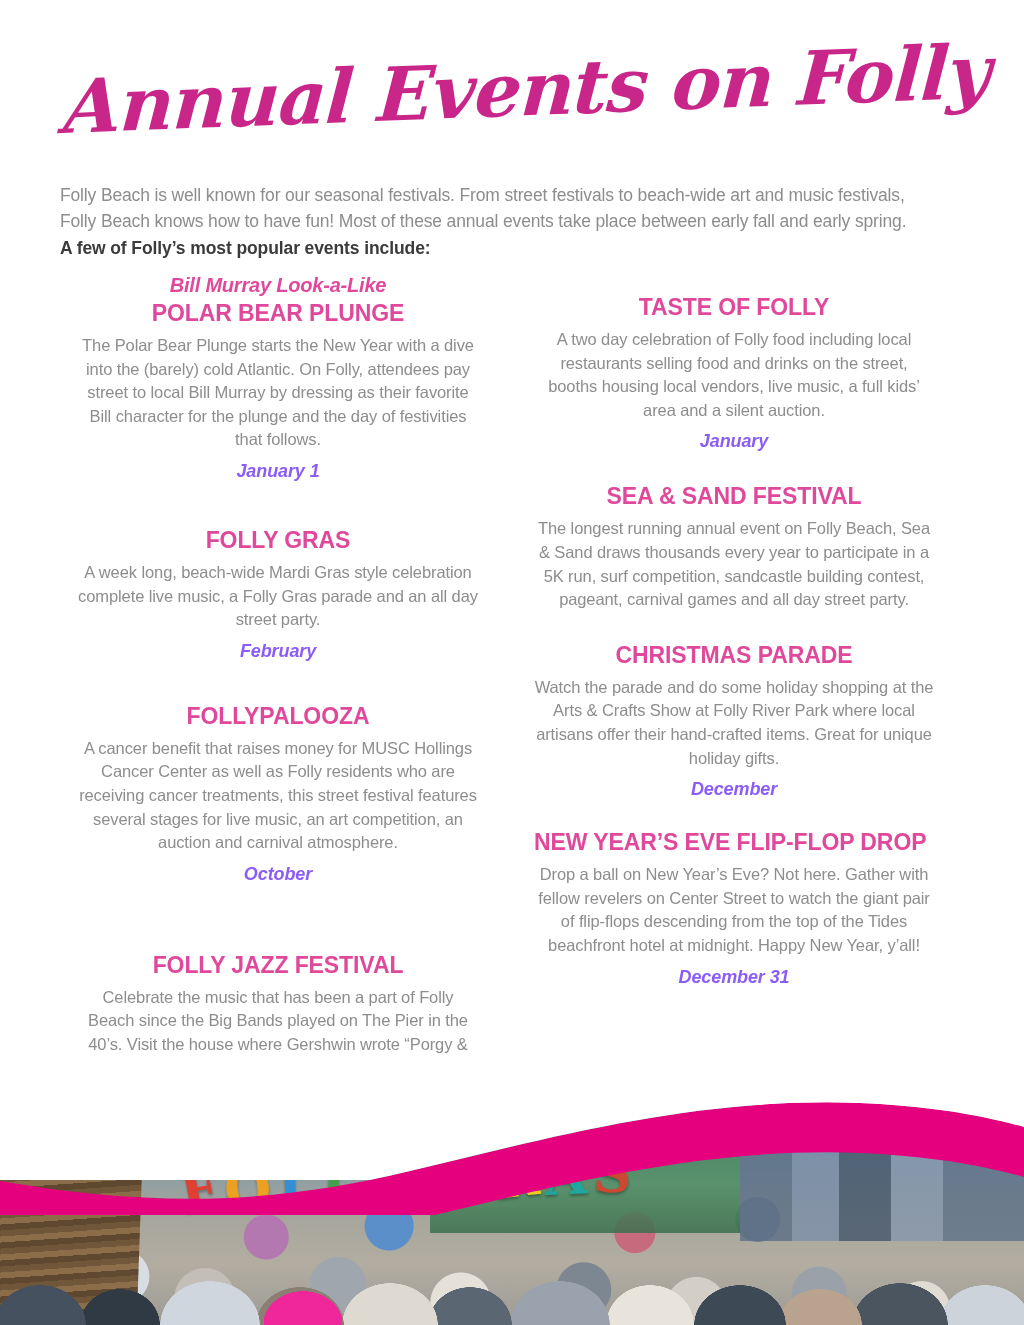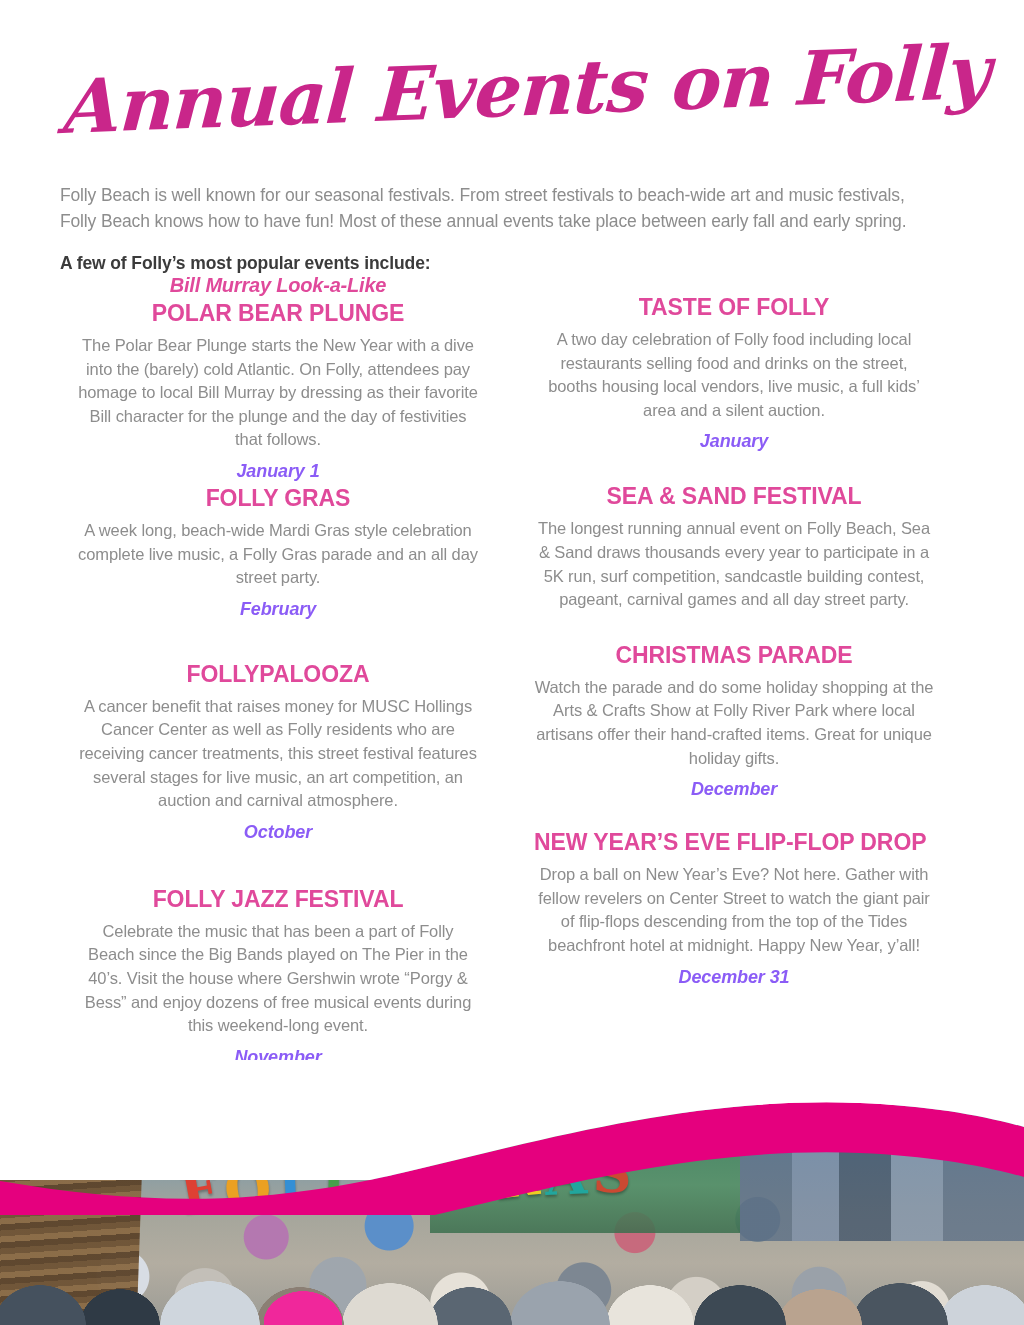--- a/index.html
+++ b/index.html
@@ -60,21 +60,21 @@
     color: #8d8d8d;
     font-family: "Liberation Sans", sans-serif;
     letter-spacing: -0.15px;
   }
   .intro-bold {
     font-size: 17.5px;
     line-height: 26px;
     color: #3b3b3b;
     font-weight: bold;
     letter-spacing: -0.1px;
-    margin-top: 16px;
+    margin-top: 1px;
   }
 
   
   .columns {
     position: absolute;
     top: 272px;
     left: 0;
     width: 872px;
     height: 880px;
   }
@@ -278,37 +278,37 @@
     <div class="intro-bold">A few of Folly’s most popular events include:</div>
   </div>
 
   <div class="columns">
 
     <div class="col col-left">
 
       <div class="event" style="margin-top:0px;">
         <div class="ev-subtitle">Bill Murray Look-a-Like</div>
         <div class="ev-title">POLAR BEAR PLUNGE</div>
-        <div class="ev-body">The Polar Bear Plunge starts the New Year with a dive into the (barely) cold Atlantic. On Folly, attendees pay homage to local Bill Murray by dressing as their favorite Bill character for the plunge and the day of festivities that follows.</div>
+        <div class="ev-body">The Polar Bear Plunge starts the New Year with a dive into the (barely) cold Atlantic. On Folly, attendees pay street to local Bill Murray by dressing as their favorite Bill character for the plunge and the day of festivities that follows.</div>
         <div class="ev-date">January 1</div>
       </div>
 
-      <div class="event" style="">
+      <div class="event" style="margin-top:42px;">
         <div class="ev-title">FOLLY GRAS</div>
         <div class="ev-body">A week long, beach-wide Mardi Gras style celebration complete live music, a Folly Gras parade and an all day street party.</div>
         <div class="ev-date">February</div>
       </div>
 
       <div class="event" style="margin-top:38px;">
         <div class="ev-title">FOLLYPALOOZA</div>
         <div class="ev-body">A cancer benefit that raises money for MUSC Hollings Cancer Center as well as Folly residents who are receiving cancer treatments, this street festival features several stages for live music, an art competition, an auction and carnival atmosphere.</div>
         <div class="ev-date">October</div>
       </div>
 
-      <div class="event" style="margin-top:40px;">
+      <div class="event" style="margin-top:64px;">
         <div class="ev-title">FOLLY JAZZ FESTIVAL</div>
         <div class="ev-body">Celebrate the music that has been a part of Folly Beach since the Big Bands played on The Pier in the 40’s. Visit the house where Gershwin wrote “Porgy &amp; Bess” and enjoy dozens of free musical events during this weekend-long event.</div>
         <div class="ev-date">November</div>
       </div>
 
     </div>
 
     <div class="col col-right">
 
       <div class="event" style="margin-top:20px;">

